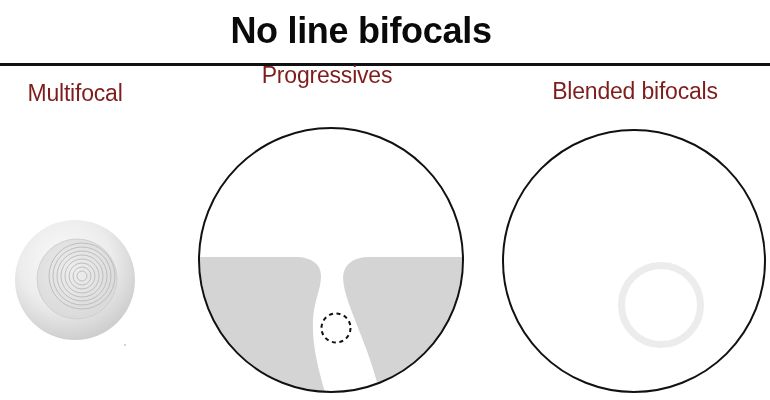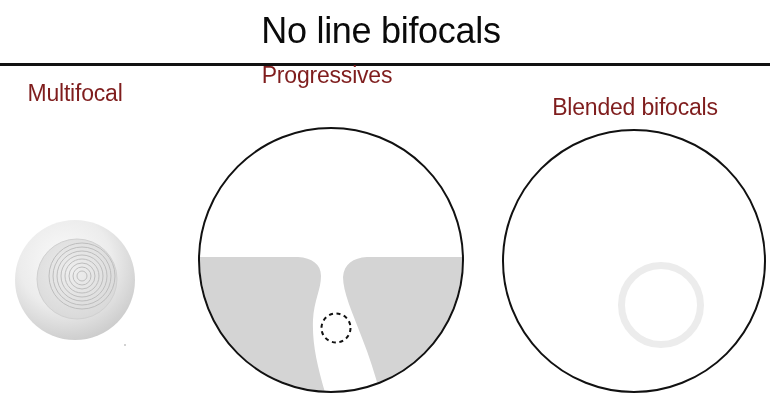--- a/index.html
+++ b/index.html
@@ -14,26 +14,25 @@
       overflow: hidden;
       font-family: "Liberation Sans", "DejaVu Sans", sans-serif;
       color: #111111;
     }
     .title {
       position: absolute;
       left: 0;
       top: 9px;
       width: 722px;
       text-align: center;
-      font-weight: normal;
+      font-weight: bold;
       font-size: 36px;
       letter-spacing: -0.3px;
       line-height: 44px;
       color: #0a0a0a;
-      padding-left: 20px;
     }
     .divider {
       position: absolute;
       left: 0;
       top: 63px;
       width: 770px;
       height: 3px;
       background: #111111;
     }
     .label {
@@ -49,21 +48,21 @@
       top: 76px;
       width: 150px;
     }
     .label-progressives {
       left: 227px;
       top: 58px;
       width: 200px;
     }
     .label-blended {
       left: 520px;
-      top: 90px;
+      top: 74px;
       width: 230px;
     }
     svg.art {
       position: absolute;
       left: 0;
       top: 0;
       width: 770px;
       height: 400px;
     }
   </style>

